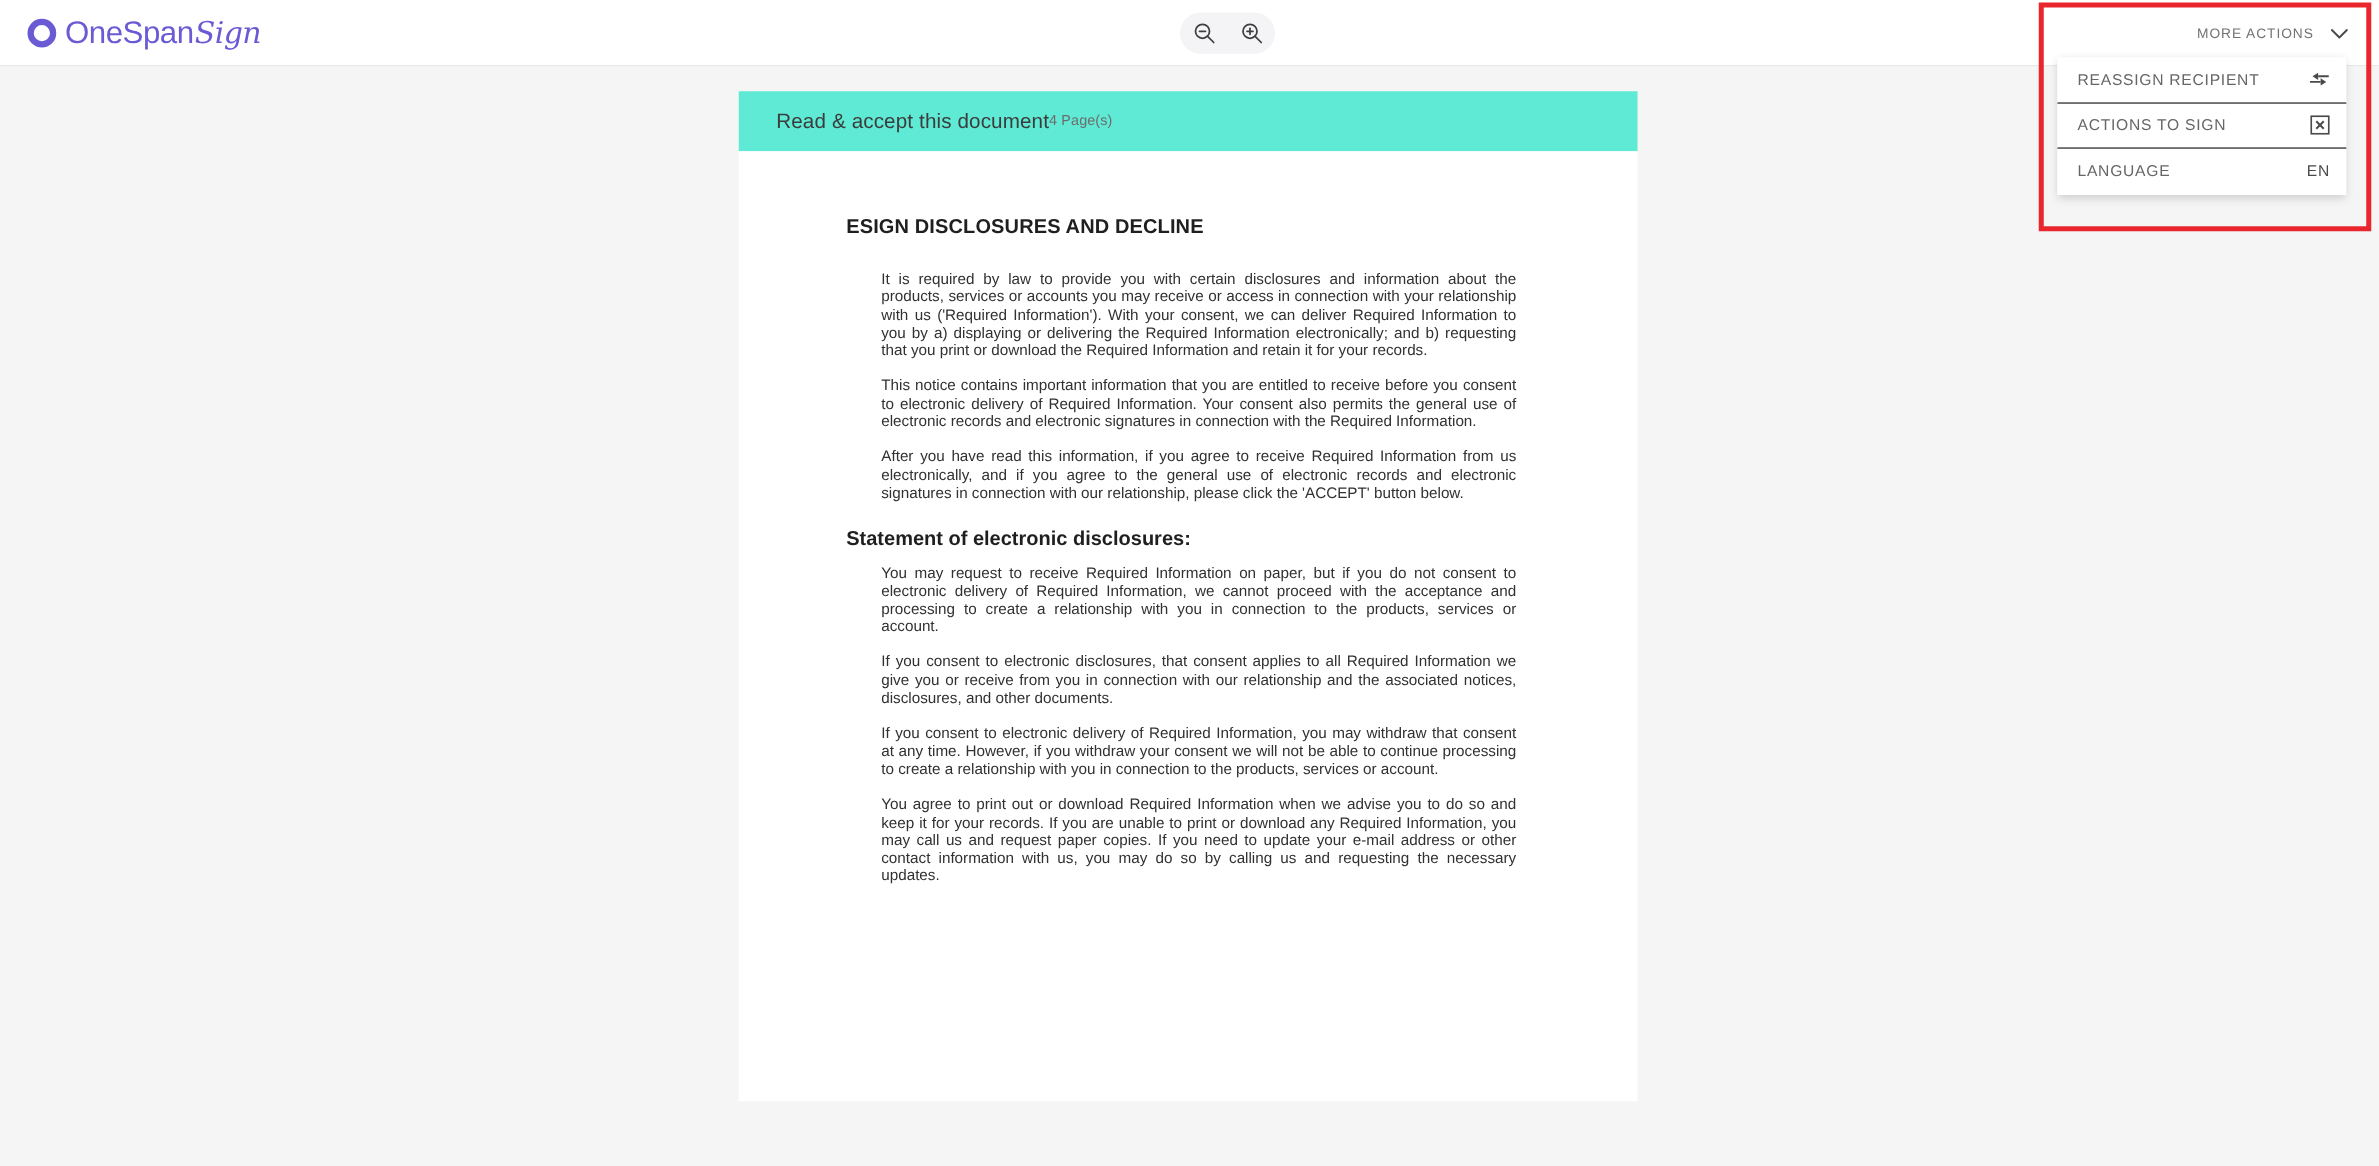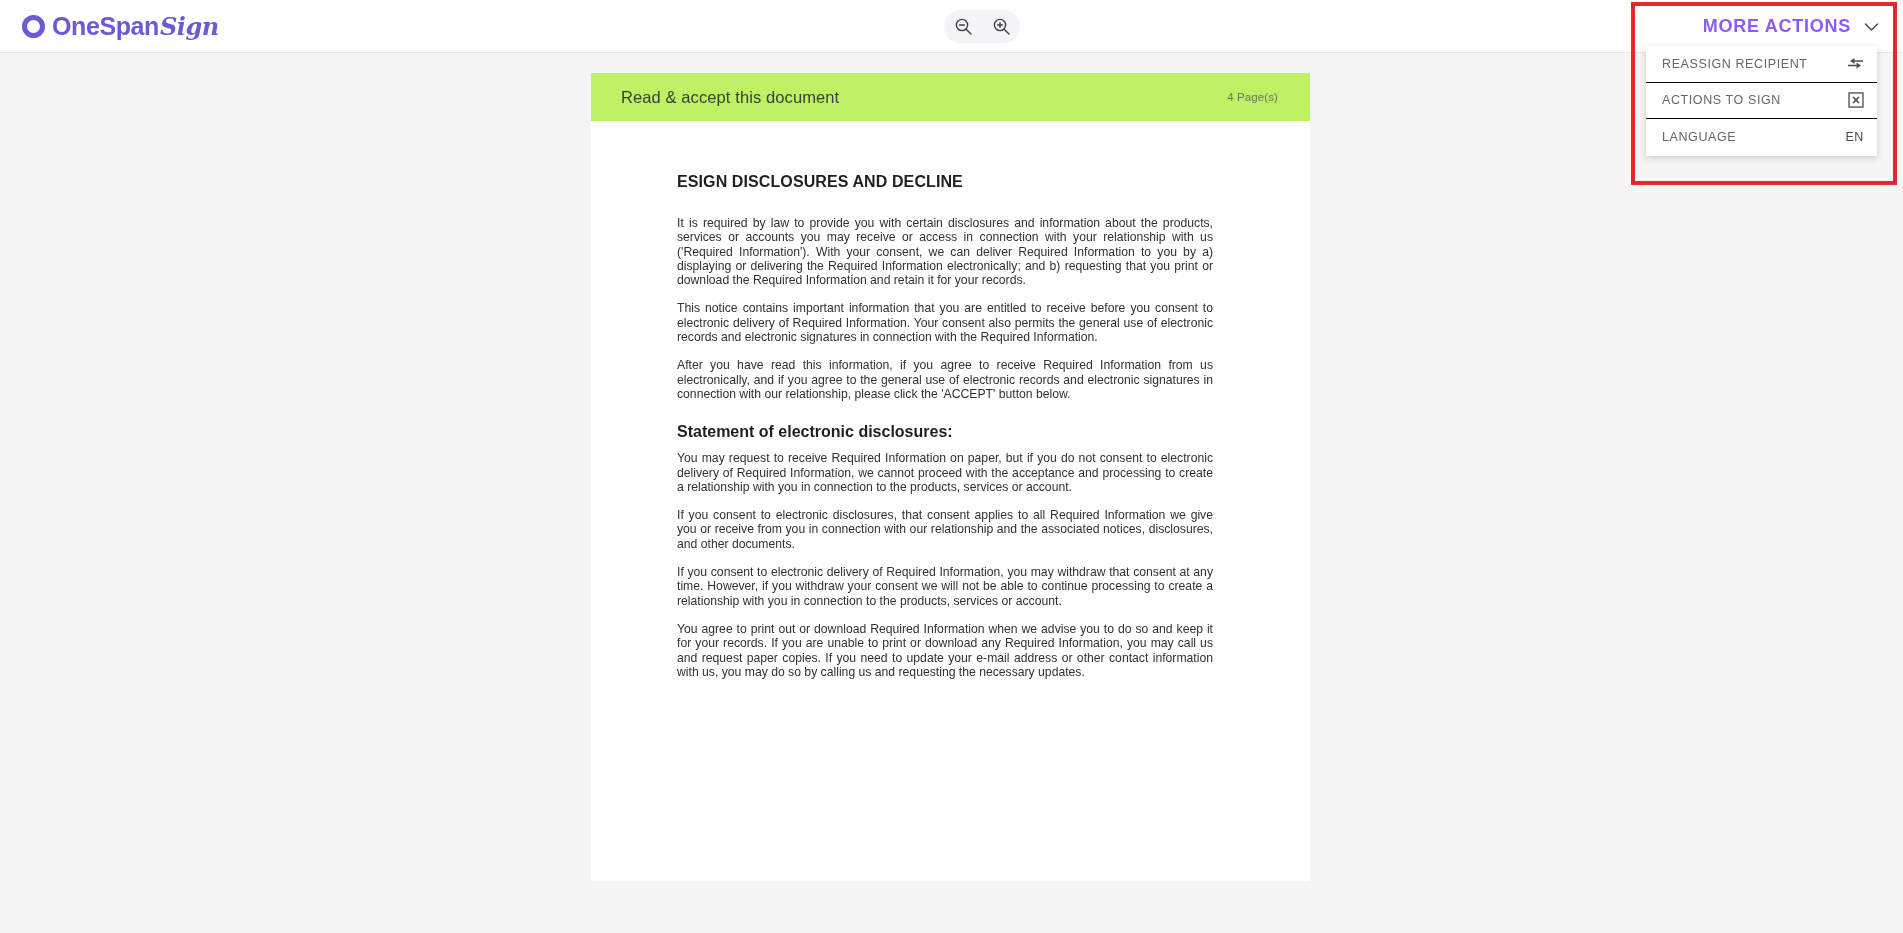--- a/index.html
+++ b/index.html
@@ -39,21 +39,21 @@
   .brand-mark {
     width: 23px; height: 23px;
     border-radius: 50%;
     border: 5px solid #6a5bd4;
     background: #ffffff;
   }
   .brand-text {
     font-size: 25px;
     letter-spacing: -0.4px;
     color: #6a5bd4;
-    font-weight: 700;
+    font-weight: 400;
     display: flex;
     align-items: center;
   }
   .brand-text .one { font-family: "Liberation Sans", sans-serif; }
   .brand-text .sign {
     font-family: "DejaVu Serif", serif;
     font-style: italic;
     font-size: 24px;
     margin-left: 1px;
     letter-spacing: -0.5px;
@@ -95,24 +95,24 @@
   .more-actions-btn {
     display: flex;
     align-items: center;
     gap: 13px;
     background: transparent;
     border: none;
     cursor: pointer;
     padding: 6px 4px;
   }
   .more-actions-label {
-    font-size: 18px;
+    font-size: 11px;
     letter-spacing: 0.75px;
-    color: #8b5cf6;
-    font-weight: 700;
+    color: #737373;
+    font-weight: 400;
   }
   .chevron svg { display: block; }
 
   .dropdown {
     position: absolute;
     top: 46px;
     right: 26px;
     width: 231px;
     background: #ffffff;
     box-shadow: 0 2px 7px rgba(0,0,0,0.17);
@@ -156,26 +156,24 @@
   
   .doc-column {
     position: absolute;
     left: 591px;
     top: 73px;
     width: 719px;
   }
 
   .doc-header {
     height: 48px;
-    background: #bef264;
-    display: flex;
-    align-items: center;
-    justify-content: space-between;
+    background: #5eead4;
+    display: flex;
+    align-items: center;
     padding: 0 32px 0 30px;
-    gap: 28px;
   }
   .doc-title {
     font-size: 16.5px;
     color: #3c3c3c;
     font-weight: 400;
     letter-spacing: 0.1px;
   }
   .doc-pagecount {
     font-size: 11.5px;
     color: #6d6d6d;
@@ -236,20 +234,21 @@
     font-weight: bold;
     color: #1f1f1f;
     margin: 22px 0 10px 0;
   }
   .doc-p {
     font-size: 12.2px;
     line-height: 14.3px;
     color: #313131;
     text-align: justify;
     margin-bottom: 14px;
+    margin-left: 28px;
   }
 </style>
 </head>
 <body>
 
 <div class="app-header">
 
   <div class="brand">
     <div class="brand-mark"></div>
     <div class="brand-text">

